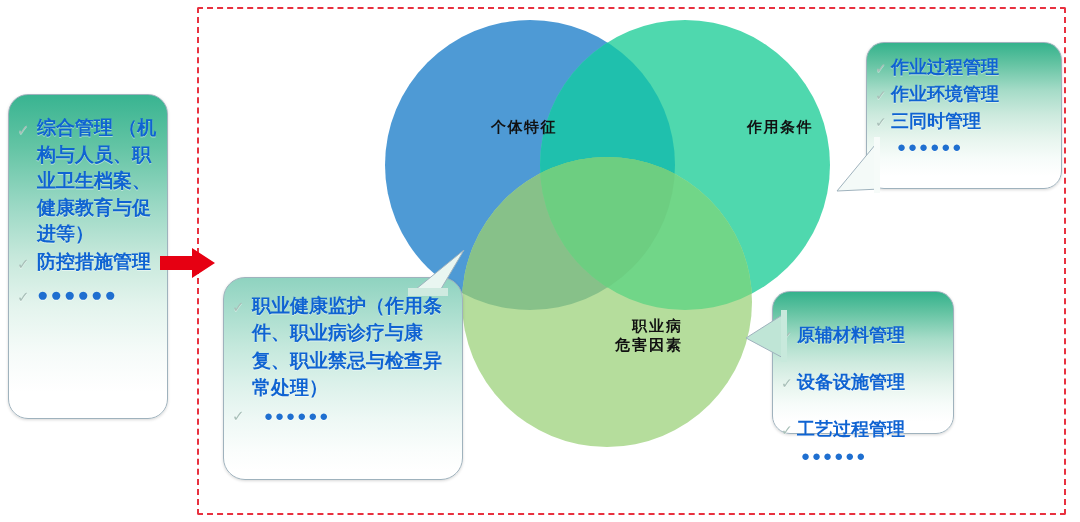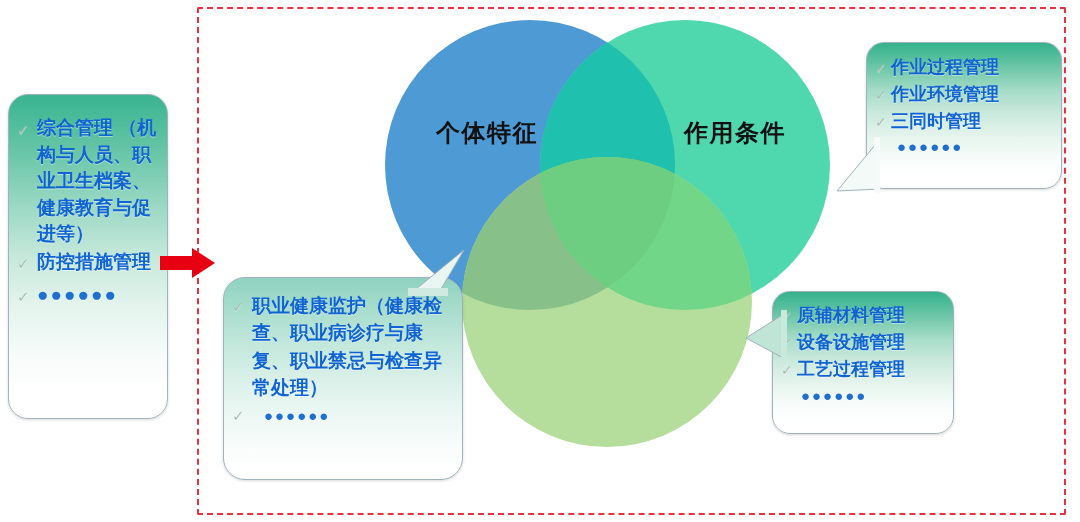--- a/index.html
+++ b/index.html
@@ -29,29 +29,29 @@
     position: absolute;
     left: 355px; top: 10px;
     width: 500px; height: 470px;
   }
   #venn svg { display: block; }
 
   .venn-label {
     position: absolute;
     color: #111111;
     font-weight: bold;
-    font-size: 24px;
+    font-size: 15px;
     letter-spacing: 1.5px;
-    text-align: center;
+    text-align: right;
     white-space: pre-line;
     line-height: 1.25;
     z-index: 5;
   }
   #label-individual { left: 62px; top: 108px; width: 140px; }
-  #label-conditions  { left: 310px; top: 108px; width: 140px; }
+  #label-conditions  { left: 318px; top: 108px; width: 140px; }
   #label-hazard      { left: 178px; top: 307px; width: 150px; letter-spacing: 2px; }
 
   
   .callout {
     position: absolute;
     border: 1px solid #9fb2bd;
     border-radius: 18px;
     background: linear-gradient(180deg,
                 #34b28c 0%,
                 #63c3a2 14%,
@@ -113,21 +113,21 @@
   #box-topright li { font-size: 18px; line-height: 1.50; padding-left: 16px; }
   #box-topright .check { font-size: 14px; top: 4px; }
   #box-topright li.item-dots { font-size: 15px; margin-top: 1px; padding-left: 22px; }
 
   
   #box-bottomright {
     left: 772px; top: 291px;
     width: 182px; height: 143px;
   }
   #box-bottomright ul { padding: 10px 6px 0 8px; }
-  #box-bottomright li { font-size: 18px; line-height: 1.50; padding-left: 16px; }
+  #box-bottomright li { font-size: 18px; line-height: 1.50; padding-left: 16px; margin-top: 20px; }
   #box-bottomright .check { font-size: 14px; top: 4px; }
   #box-bottomright li.item-dots { font-size: 15px; margin-top: 2px; padding-left: 20px; }
 
   
   #box-bottomleft {
     left: 223px; top: 277px;
     width: 240px; height: 203px;
     border-radius: 22px;
     background: linear-gradient(180deg,
                 #8fd3c0 0%,
@@ -191,20 +191,22 @@
 
     <g clip-path="url(#clipA)">
       <g clip-path="url(#clipB)">
         <circle cx="252" cy="292" r="145" fill="#6dce81"></circle>
       </g>
     </g>
   </svg>
 
   <div class="venn-label" id="label-individual">个体特征</div>
   <div class="venn-label" id="label-conditions">作用条件</div>
+  <div class="venn-label" id="label-hazard">职业病
+危害因素</div>
 </div>
 
 <div class="callout" id="box-left">
   <ul>
     <li>
       <span class="check">✓</span>
       <span>综合管理
 （机构与人员、职业卫生档案、健康教育与促进等）</span>
     </li>
     <li>
@@ -271,21 +273,21 @@
 </div>
 
 <svg class="tail" id="tail-bottomleft" width="60" height="46" viewBox="0 0 60 46">
   <path d="M2 44 L56 0 L30 44 Z" fill="#e9f6f1" stroke="#9fb2bd" stroke-width="1"></path>
   <rect x="0" y="38" width="40" height="10" fill="#cfeae0"></rect>
 </svg>
 <div class="callout" id="box-bottomleft">
   <ul>
     <li>
       <span class="check">✓</span>
-      <span>职业健康监护（健康检查、职业病诊疗与康复、职业禁忌与检查异常处理）</span>
+      <span>职业健康监护（作用条件、职业病诊疗与康复、职业禁忌与检查异常处理）</span>
     </li>
     <li>
       <span class="check">✓</span>
     </li>
     <li class="item-dots">
       <span class="dots">●●●●●●</span>
     </li>
   </ul>
 </div>
 

